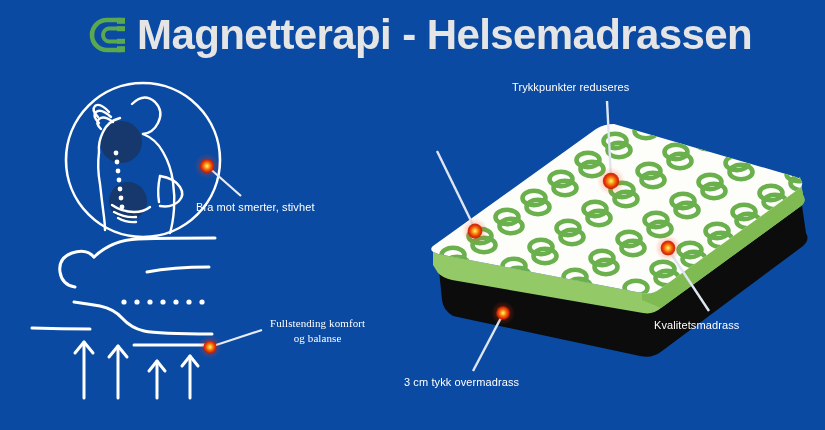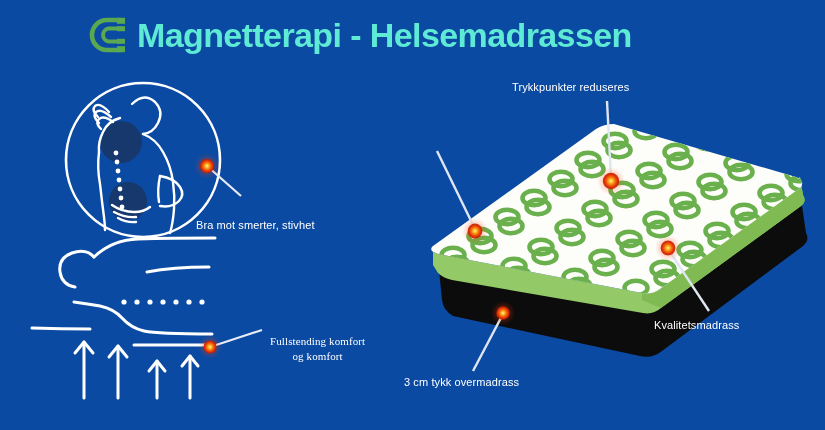--- a/index.html
+++ b/index.html
@@ -33,37 +33,37 @@
     gap: 10px;
     height: 54px;
   }
   .magnet-icon {
     width: 42px;
     height: 44px;
     flex: 0 0 auto;
     display: block;
   }
   .title {
-    font-size: 34px;
+    font-size: 42px;
     font-weight: bold;
-    color: #5eead4;
+    color: #e5e5e5;
     letter-spacing: -0.6px;
     white-space: nowrap;
     line-height: 1;
   }
   
   .label {
     position: absolute;
     color: #ffffff;
     font-size: 11px;
     line-height: 1.35;
     white-space: nowrap;
     letter-spacing: 0.1px;
   }
-  .label.center { text-align: center; margin-top: 18px; }
+  .label.center { text-align: center; }
   .label.left   { text-align: left; }
 
   #label-pain    { left: 196px; top: 200px; text-align: center; }
   #label-comfort { left: 270px; top: 316px; text-align: center; font-family: Liberation Serif, serif; }
   #label-sleep   { left: 385px; top: 131px; }
   #label-press   { left: 512px; top: 80px; }
   #label-thick   { left: 404px; top: 375px; }
   #label-quality { left: 654px; top: 318px; }
 </style>
 </head>
@@ -303,21 +303,21 @@
       </g>
     </g>
   </svg>
 
   <div class="label center" id="label-pain">
     <div>Bra mot smerter, stivhet</div>
   </div>
 
   <div class="label center" id="label-comfort">
     <div>Fullstending komfort</div>
-    <div>og komfort</div>
+    <div>og balanse</div>
   </div>
 
 
   <div class="label left" id="label-press">
     <div>Trykkpunkter reduseres</div>
   </div>
 
   <div class="label left" id="label-thick">
     <div>3 cm tykk overmadrass</div>
   </div>

